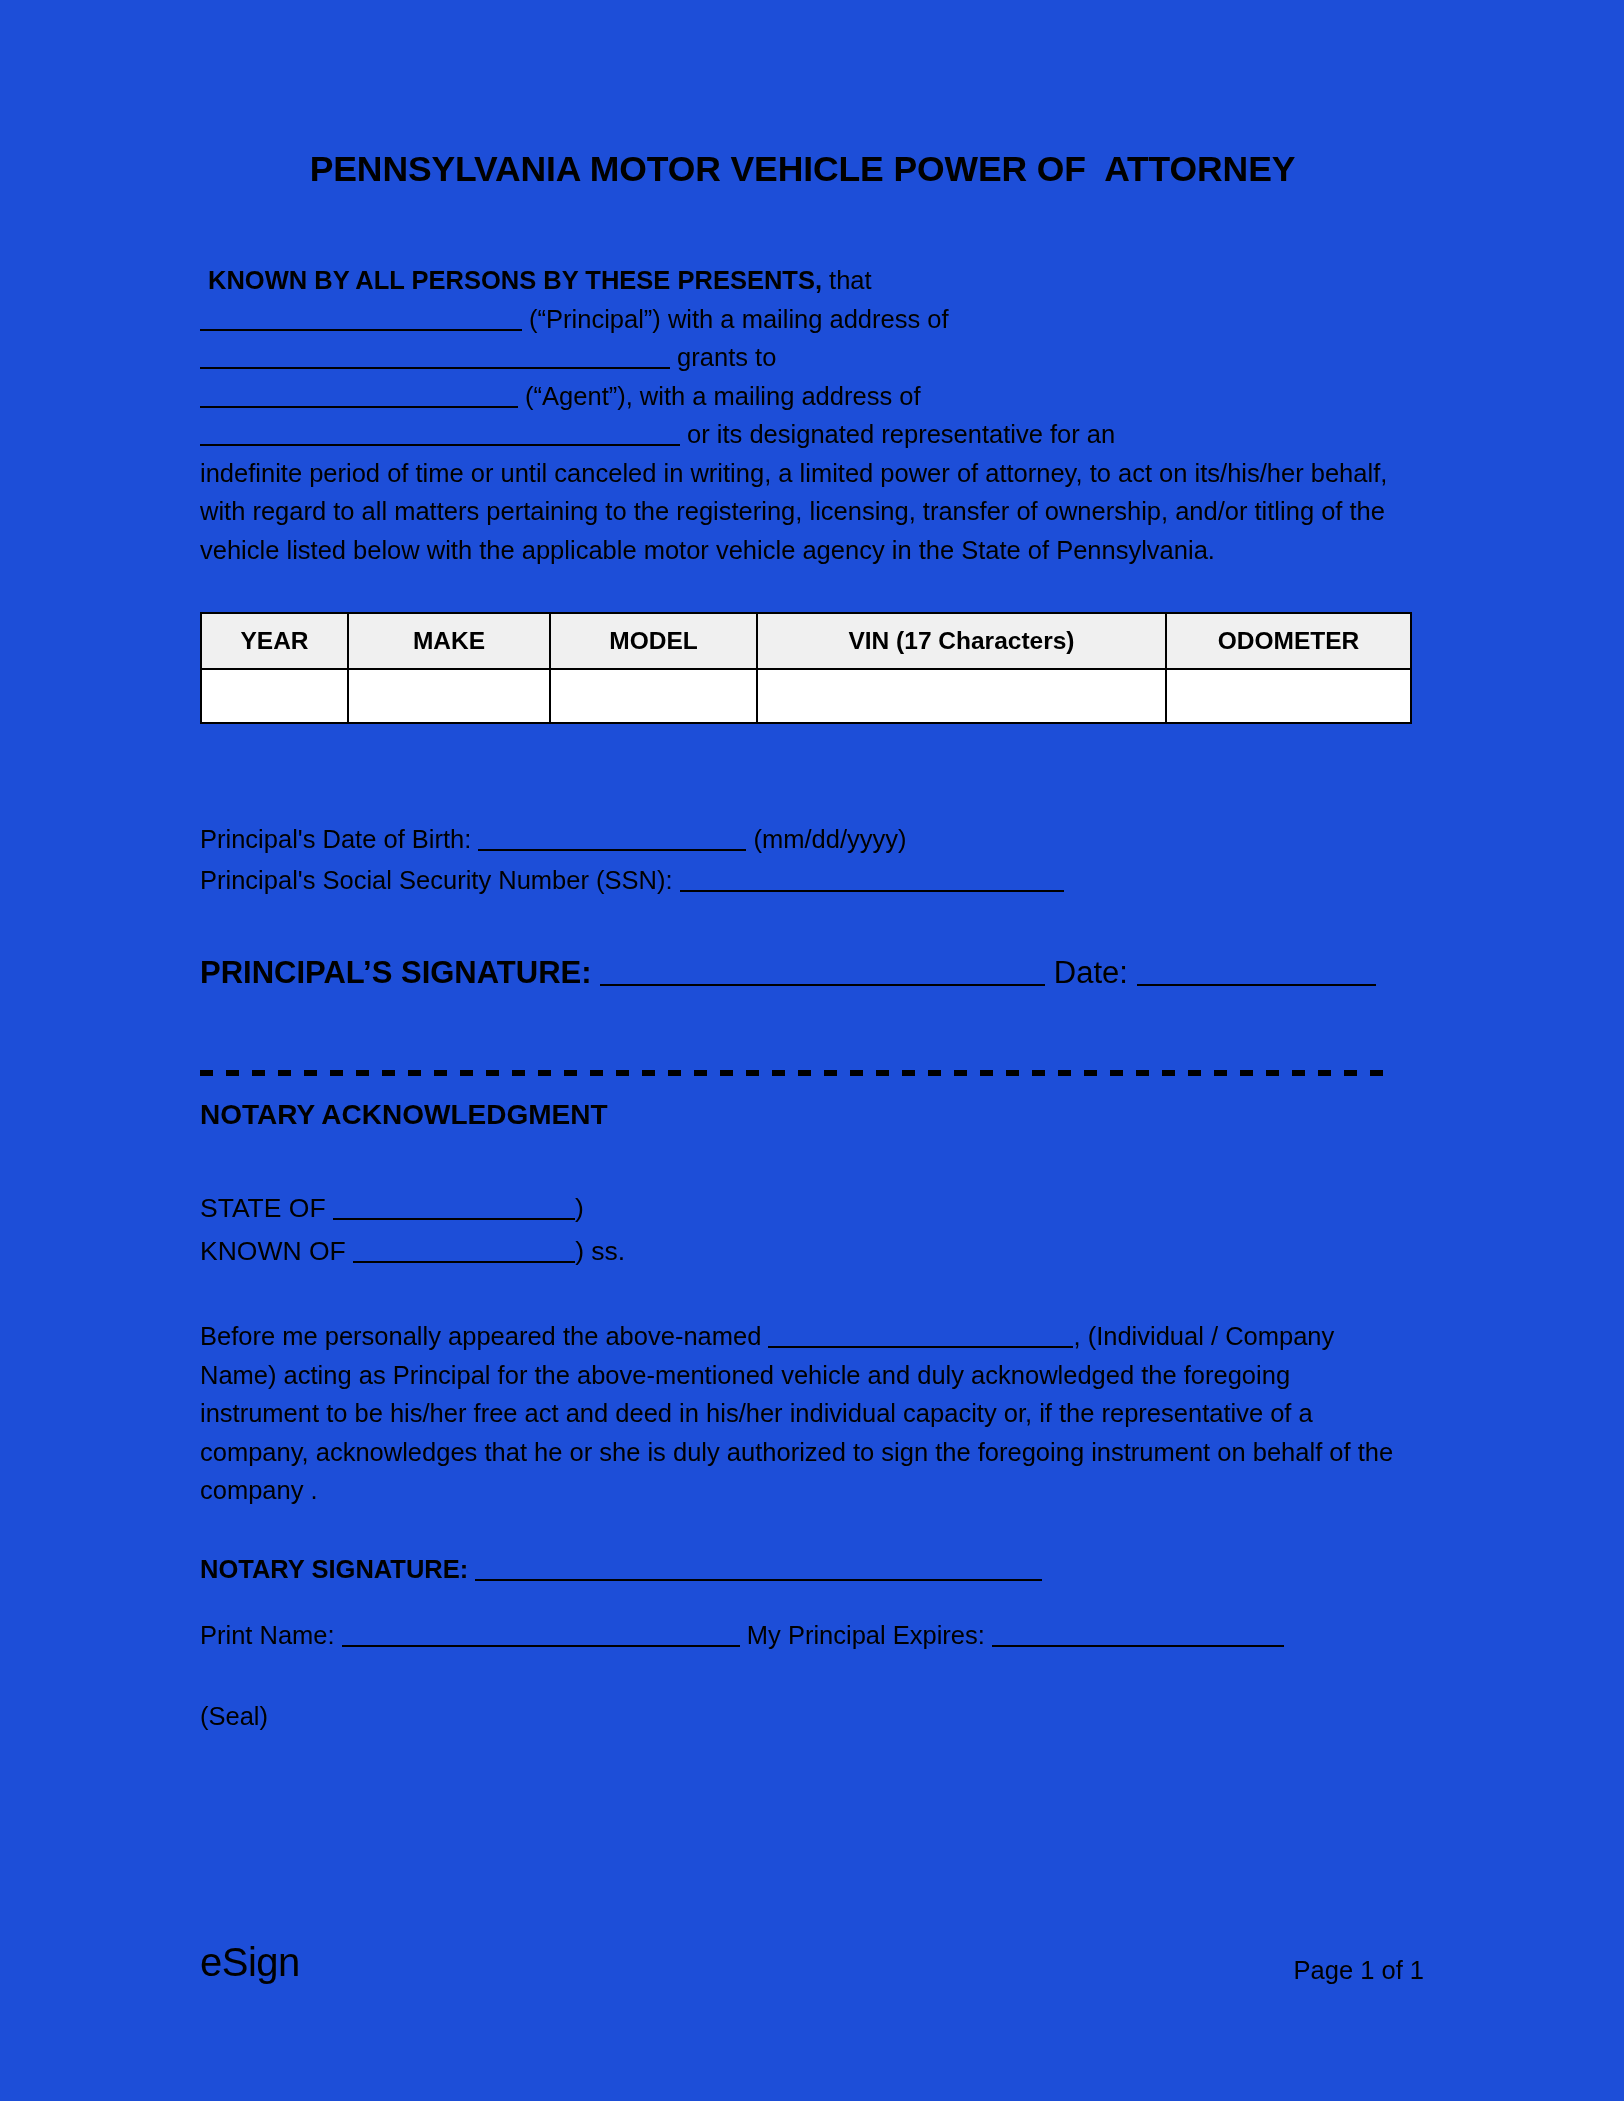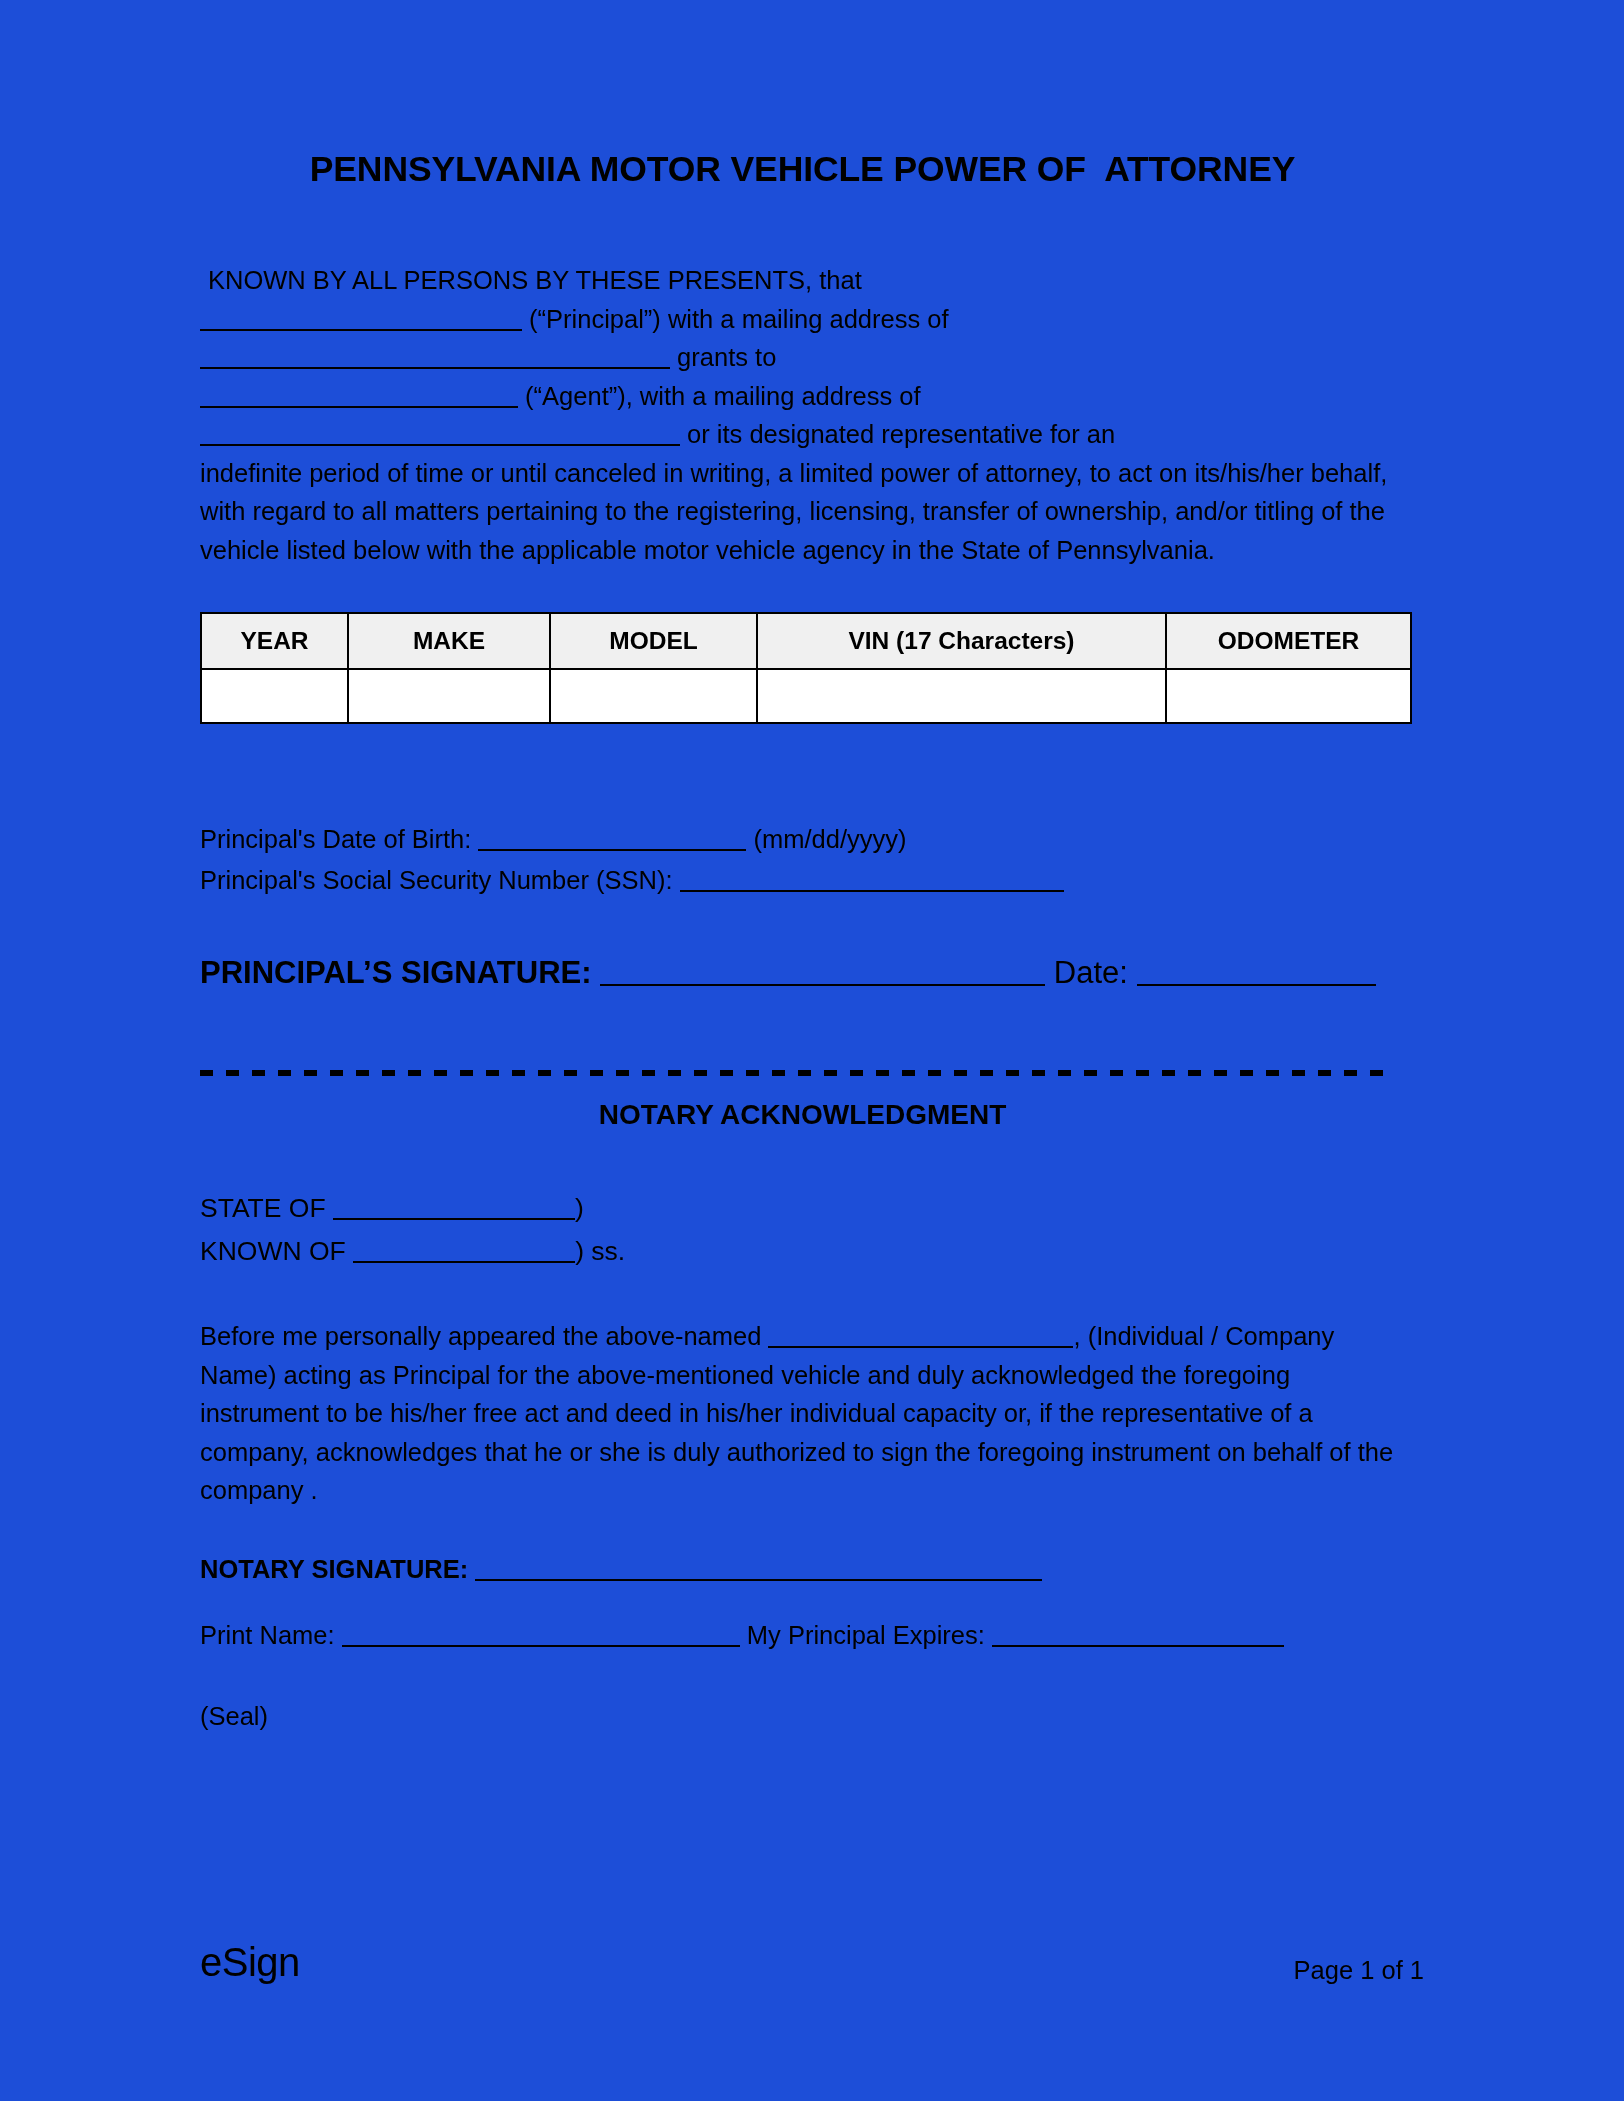--- a/index.html
+++ b/index.html
@@ -38,21 +38,21 @@
     white-space: pre;
   }
 
   
   .intro {
     margin-top: 72px;
     font-size: 25.5px;
     line-height: 38.5px;
   }
   .intro .lead {
-    font-weight: normal;
+    font-weight: bold;
   }
   .intro-line1 { padding-left: 8px; }
   .fill {
     display: inline-block;
     border-bottom: 2.5px solid #000;
     vertical-align: baseline;
     height: 25px;
     margin-bottom: -3px;
   }
   .fill-a { width: 322px; }
@@ -113,21 +113,20 @@
   .dashes {
     margin-top: 80px;
     height: 6px;
     width: 1193px;
     background-image: repeating-linear-gradient(
        to right, #000 0px, #000 13px, rgba(0,0,0,0) 13px, rgba(0,0,0,0) 26px);
   }
 
   
   .notary-title {
-    text-align: center;
     font-size: 28px;
     font-weight: bold;
     margin-top: 23px;
   }
   .state-block {
     margin-top: 56px;
     font-size: 26.5px;
     line-height: 43px;
   }
   .fill-state { width: 242px; }

